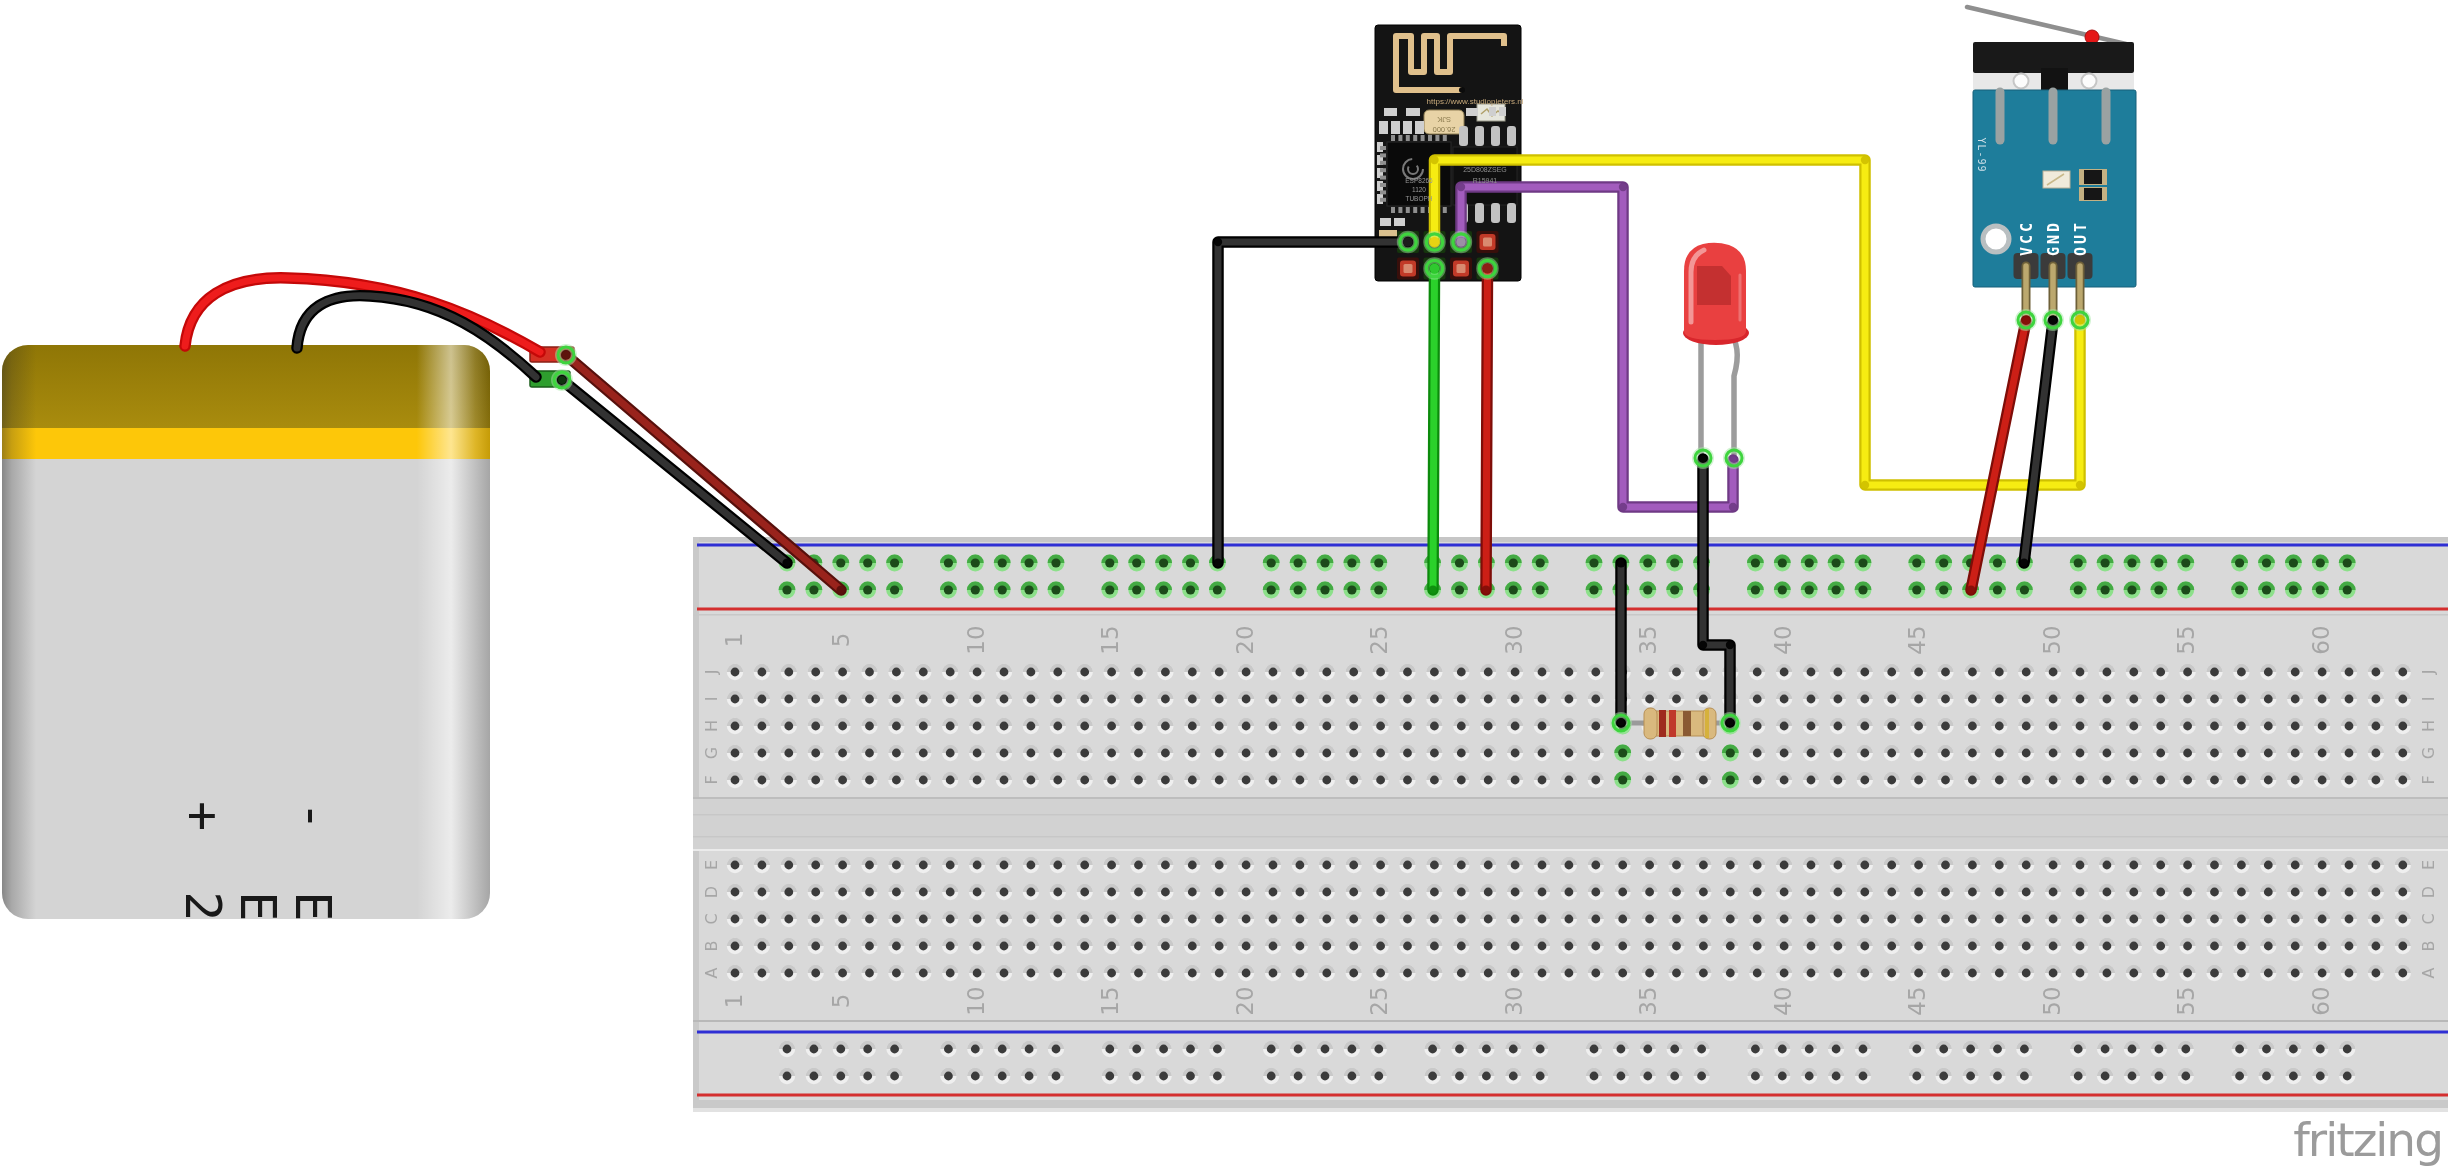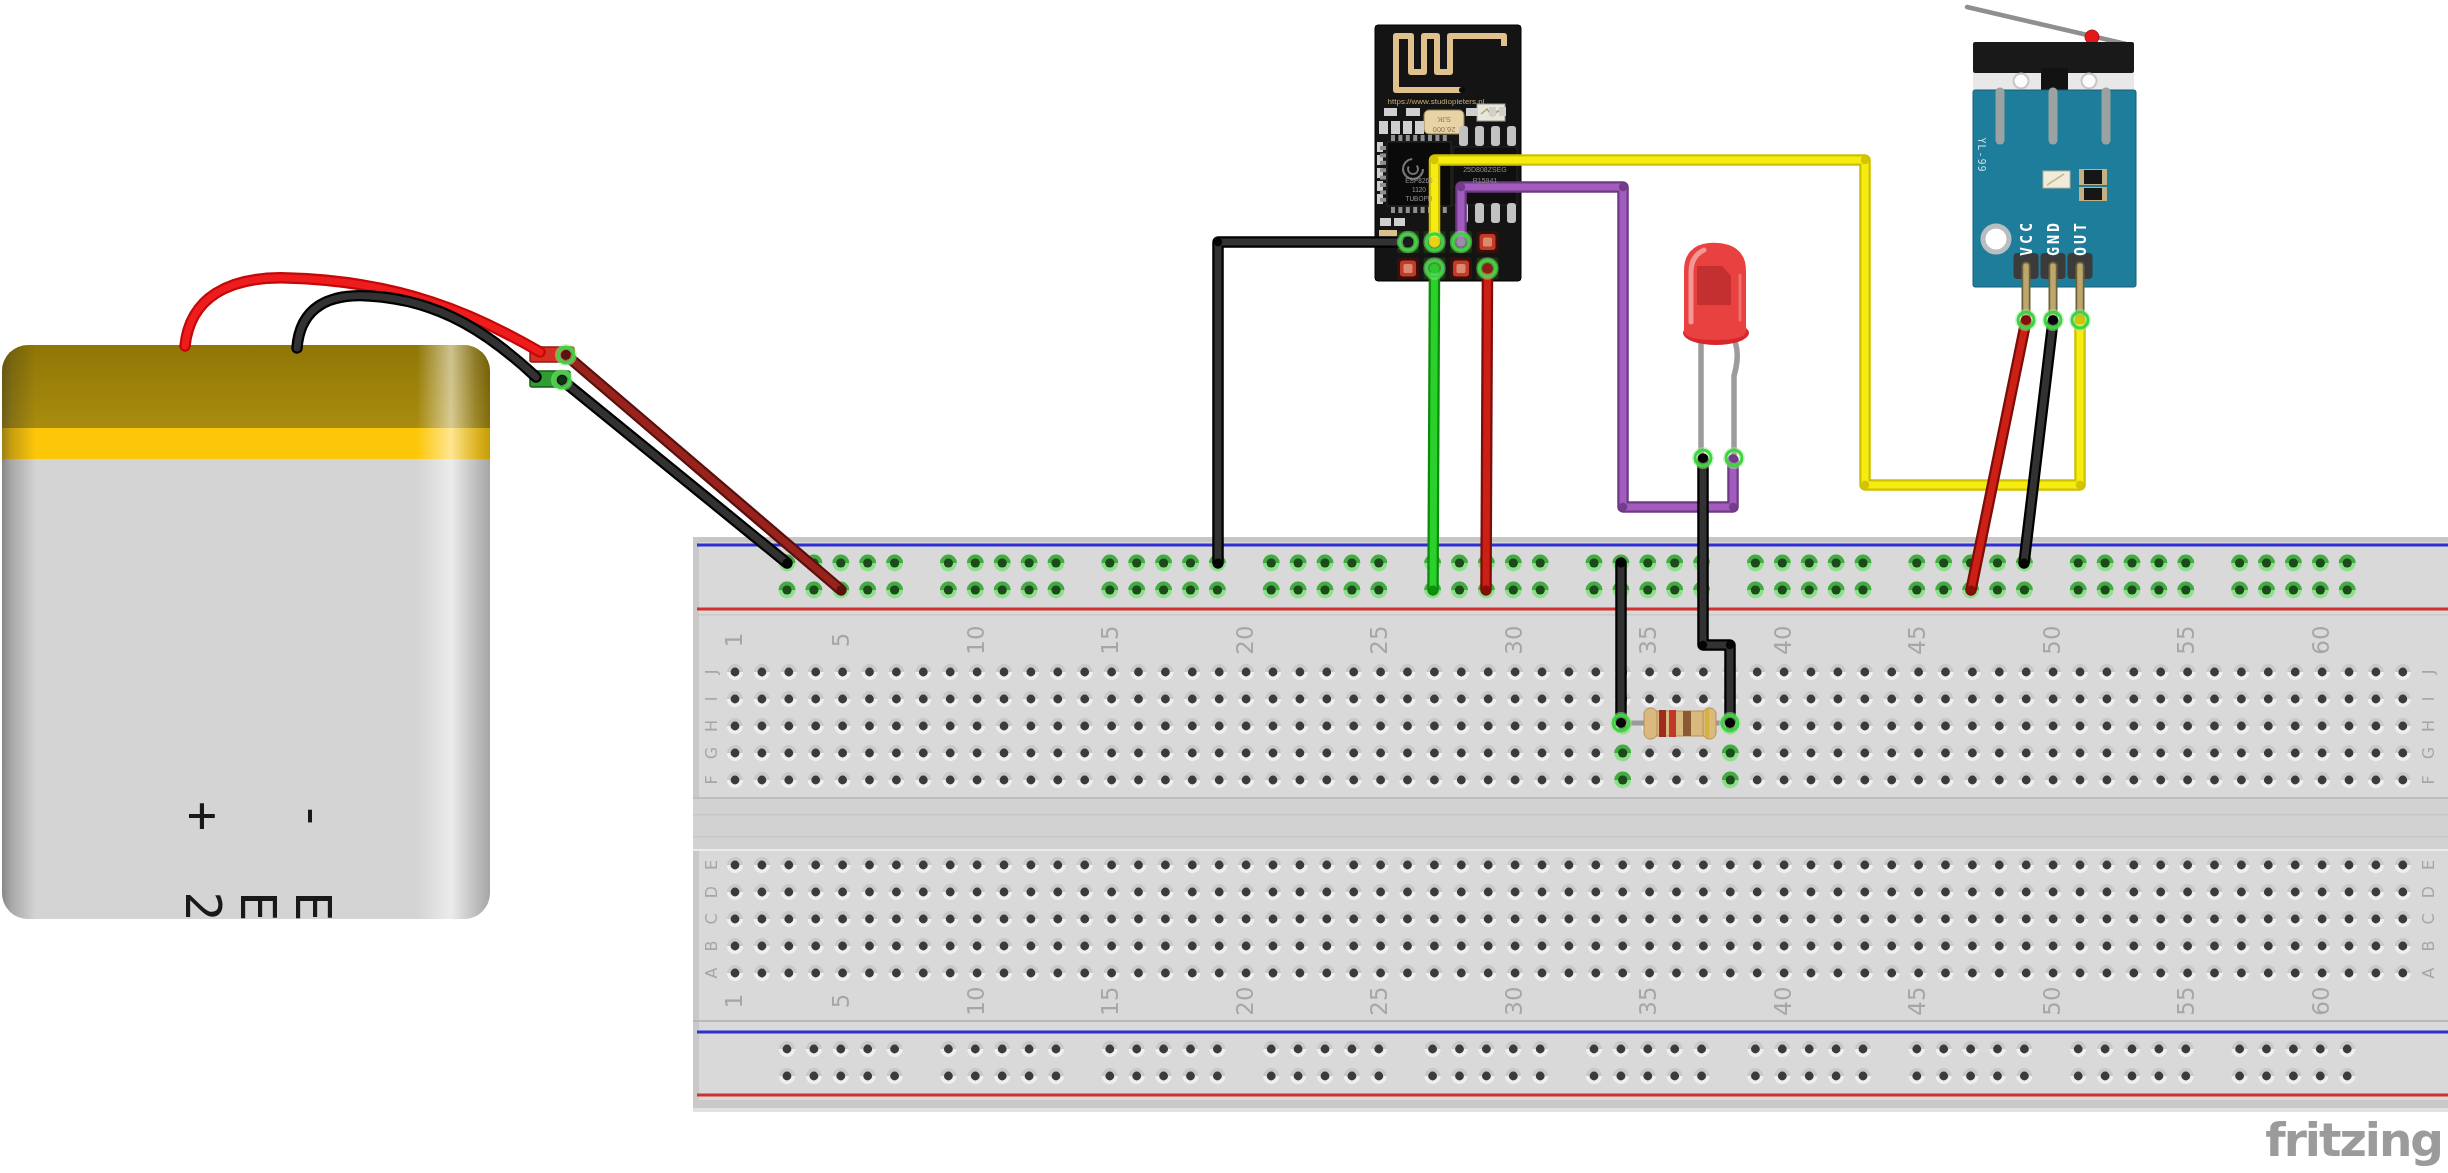--- a/index.html
+++ b/index.html
@@ -12,32 +12,32 @@
   .batt-yellow{position:absolute;left:0;top:83px;width:100%;height:31px;background:#fdc709;}
   .batt-gray{position:absolute;left:0;top:114px;width:100%;height:460px;background:#d4d4d4;}
   .batt-shade{position:absolute;inset:0;background:linear-gradient(90deg,
       rgba(40,40,40,.45) 0%,rgba(40,40,40,.25) 2%,rgba(0,0,0,0) 7%,
       rgba(0,0,0,0) 85%,rgba(255,255,255,.55) 92%,rgba(130,130,130,.25) 97%,rgba(0,0,0,.22) 100%);}
   .batt-label{position:absolute;left:25px;top:603px;width:460px;height:166px;
       transform:rotate(90deg);font-family:"DejaVu Sans Mono","Liberation Mono",monospace;
       font-size:50px;line-height:55px;color:#191919;white-space:pre;}
   
   .ov{position:absolute;white-space:pre;}
-  .esp-url{left:1375px;top:97px;width:122px;text-align:center;font-size:8px;color:#c7a97b;}
+  .esp-url{left:1414px;top:97px;width:122px;text-align:center;font-size:8px;color:#c7a97b;}
   .esp-crystal{left:1424px;top:110px;width:40px;height:24px;transform:rotate(180deg);
       text-align:center;font-size:7.5px;line-height:10px;color:#8a7a4e;}
   .esp-chip1{left:1387px;top:176px;width:64px;text-align:center;font-size:6.5px;line-height:9px;color:#989898;}
   .esp-chip2{left:1453px;top:165px;width:64px;text-align:center;font-size:7px;line-height:10.5px;color:#8f8f8f;}
   .yl99{left:1950px;top:148px;width:60px;height:14px;transform:rotate(90deg);
       font-family:"DejaVu Sans Mono","Liberation Mono",monospace;font-size:10px;
       letter-spacing:1px;color:#cfe0e8;text-align:center;}
   .sensor-pin-label{width:50px;height:16px;transform:rotate(-90deg);
       font-family:"DejaVu Sans Mono","Liberation Mono",monospace;font-weight:bold;
       font-size:15px;letter-spacing:3px;color:#ffffff;}
-  .watermark{right:6px;top:1112px;position:absolute;font-size:47px;font-weight:bold;
+  .watermark{right:6px;top:1112px;position:absolute;font-size:47px;font-weight:normal;
       letter-spacing:-2px;color:#9b9b9b;font-family:"DejaVu Sans","Liberation Sans",sans-serif;}
 </style>
 </head>
 <body>
 
 <div class="scene">
 
   <div class="battery">
     <div class="batt-gold"></div>
     <div class="batt-yellow"></div>

